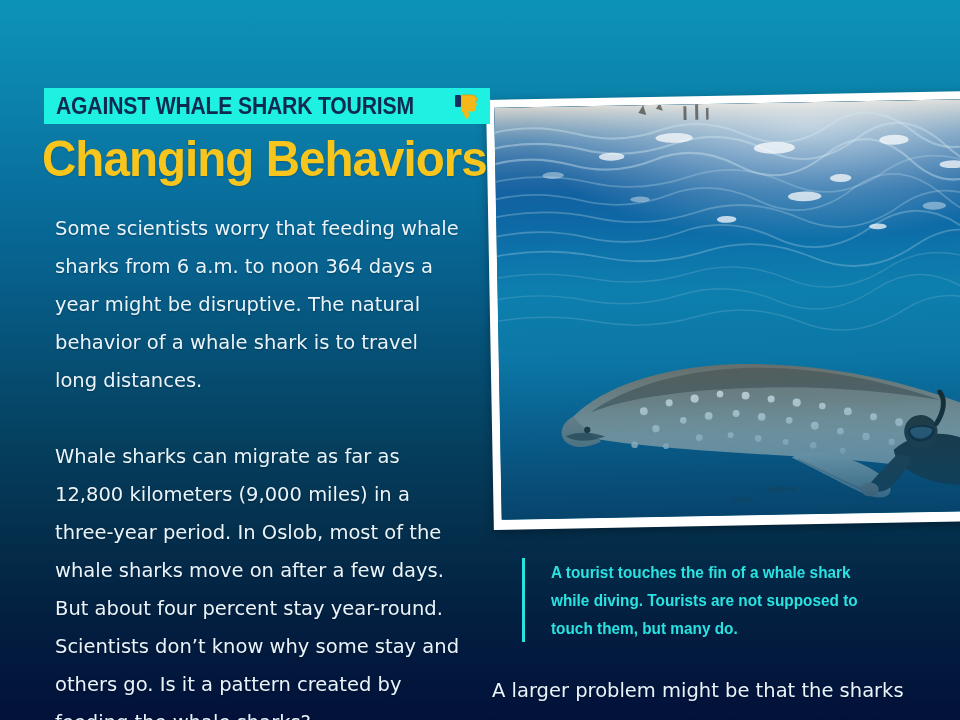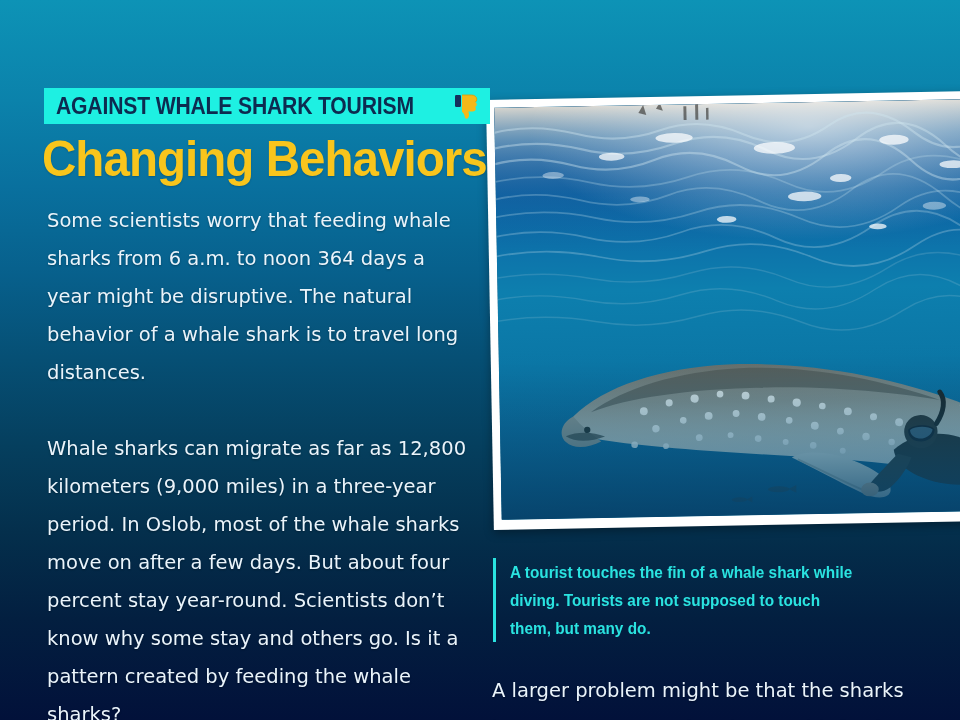--- a/index.html
+++ b/index.html
@@ -100,32 +100,32 @@
     position: absolute;
     left: 43px;
     top: 198px;
     width: 430px;
   }
   .para {
     color: #eaf4fb;
     font-family: "DejaVu Sans", sans-serif;
     font-size: 19.5px;
     line-height: 38px;
-    margin: 4px;
+    margin: 12px;
     text-shadow: 0 1px 2px rgba(0,0,0,0.30);
   }
   .para + .para { margin-top: 38px; }
 
   
   .caption {
     position: absolute;
-    left: 493px;
+    left: 522px;
     top: 558px;
     width: 390px;
-    padding-left: 14px;
+    padding-left: 26px;
     border-left: 3px solid #2ae3e0;
     box-sizing: border-box;
   }
   .caption-text {
     color: #2ae3e0;
     font-family: "Liberation Sans", sans-serif;
     font-weight: bold;
     font-size: 16.5px;
     line-height: 28px;
     transform: scaleX(0.93);

